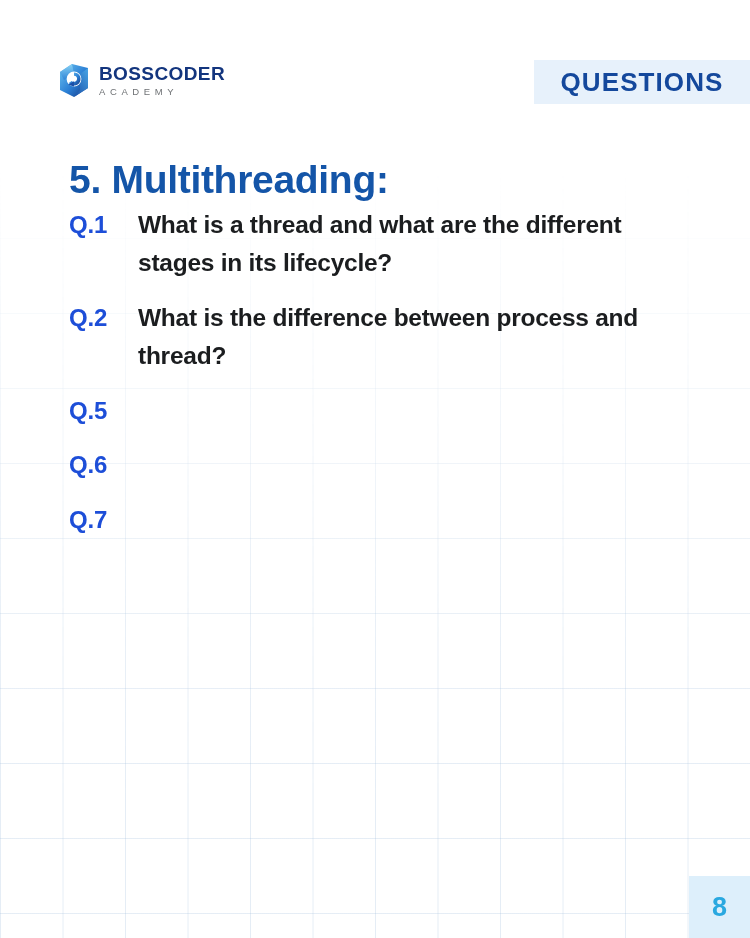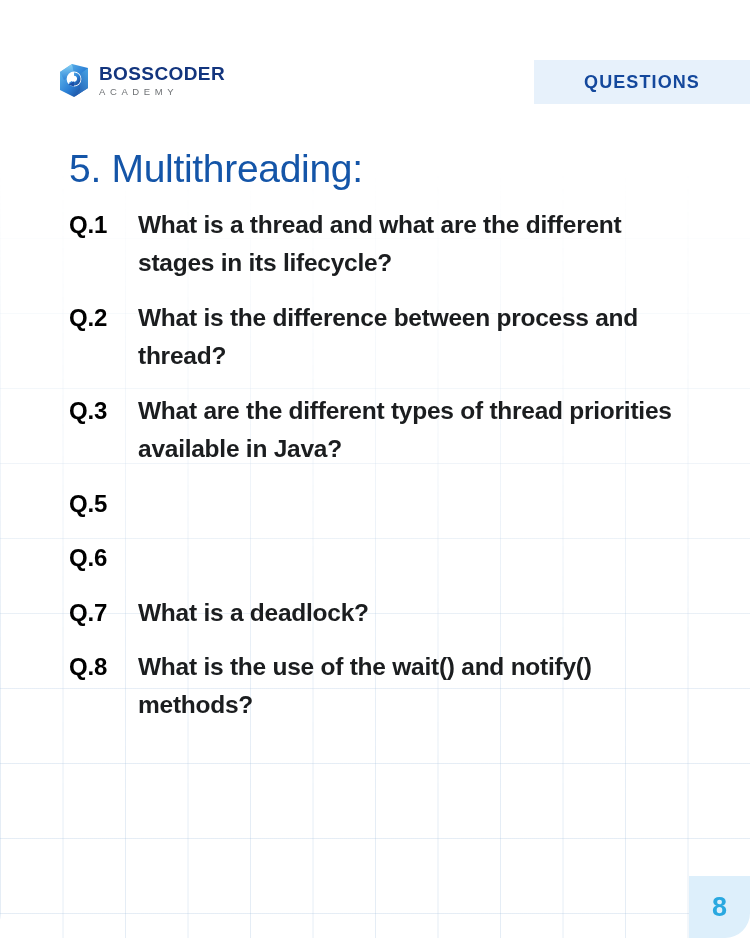--- a/index.html
+++ b/index.html
@@ -13,21 +13,20 @@
     font-family: "Liberation Sans", sans-serif;
     overflow: hidden;
   }
 
   .page {
     position: relative;
     width: 750px;
     height: 938px;
     background: #ffffff;
     overflow: hidden;
-    border-radius: 25px;
   }
 
   
   .grid-layer {
     position: absolute;
     left: 0;
     top: 0;
     width: 750px;
     height: 938px;
     background-image:
@@ -94,34 +93,34 @@
     top: 60px;
     width: 216px;
     height: 44px;
     background: #e7f1fb;
     display: flex;
     align-items: center;
     justify-content: center;
   }
   .questions-banner-label {
     font-family: "Liberation Sans", sans-serif;
-    font-size: 18px;
+    font-size: 26px;
     font-weight: bold;
     color: #14489c;
     letter-spacing: 1.1px;
   }
 
   
   .page-title {
     position: absolute;
     left: 69px;
-    top: 121px;
+    top: 132px;
     font-family: "Liberation Sans", sans-serif;
     font-size: 39px;
-    font-weight: normal;
+    font-weight: bold;
     color: #1455a8;
     letter-spacing: -0.3px;
     line-height: 1.12;
     white-space: nowrap;
   }
 
   
   .question-list {
     position: absolute;
     left: 69px;
@@ -135,21 +134,21 @@
   }
   .question-row:last-child {
     margin-bottom: 0;
   }
   .question-label {
     flex: 0 0 auto;
     width: 69px;
     font-family: "Liberation Sans", sans-serif;
     font-size: 24px;
     font-weight: bold;
-    color: #000000;
+    color: #1d4ed8;
     line-height: 1.6;
     letter-spacing: -0.2px;
   }
   .question-text {
     flex: 1 1 auto;
     max-width: 535px;
     font-family: "Liberation Sans", sans-serif;
     font-size: 24.5px;
     font-weight: bold;
     color: #1b1d1f;
@@ -229,43 +228,34 @@
       <div class="question-row">
         <span class="question-label">Q.1</span>
         <span class="question-text">What is a thread and what are the different stages in its lifecycle?</span>
       </div>
 
       <div class="question-row">
         <span class="question-label">Q.2</span>
         <span class="question-text">What is the difference between process and thread?</span>
       </div>
 
-      <div class="question-row">
-        <span class="question-label">Q.3</span>
-        <span class="question-text">What are the different types of thread priorities available in Java?</span>
-      </div>
 
 
       <div class="question-row">
         <span class="question-label">Q.5</span>
       </div>
 
       <div class="question-row">
         <span class="question-label">Q.6</span>
       </div>
 
       <div class="question-row">
         <span class="question-label">Q.7</span>
-        <span class="question-text">What is a deadlock?</span>
-      </div>
-
-      <div class="question-row">
-        <span class="question-label">Q.8</span>
-        <span class="question-text">What is the use of the wait() and notify() methods?</span>
-      </div>
+      </div>
+
 
     </div>
 
     <div class="page-badge">
       <span class="page-badge-number">8</span>
     </div>
 
   </div>
 </div>
 

